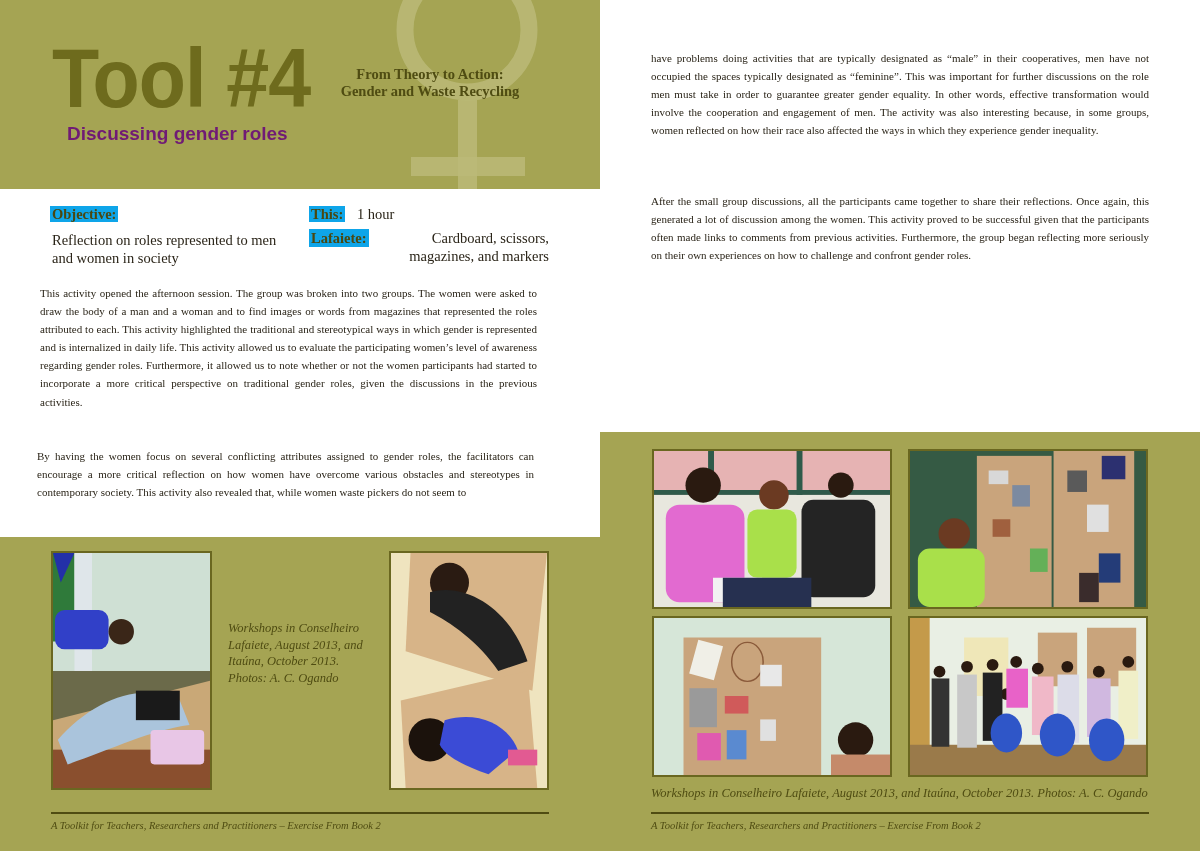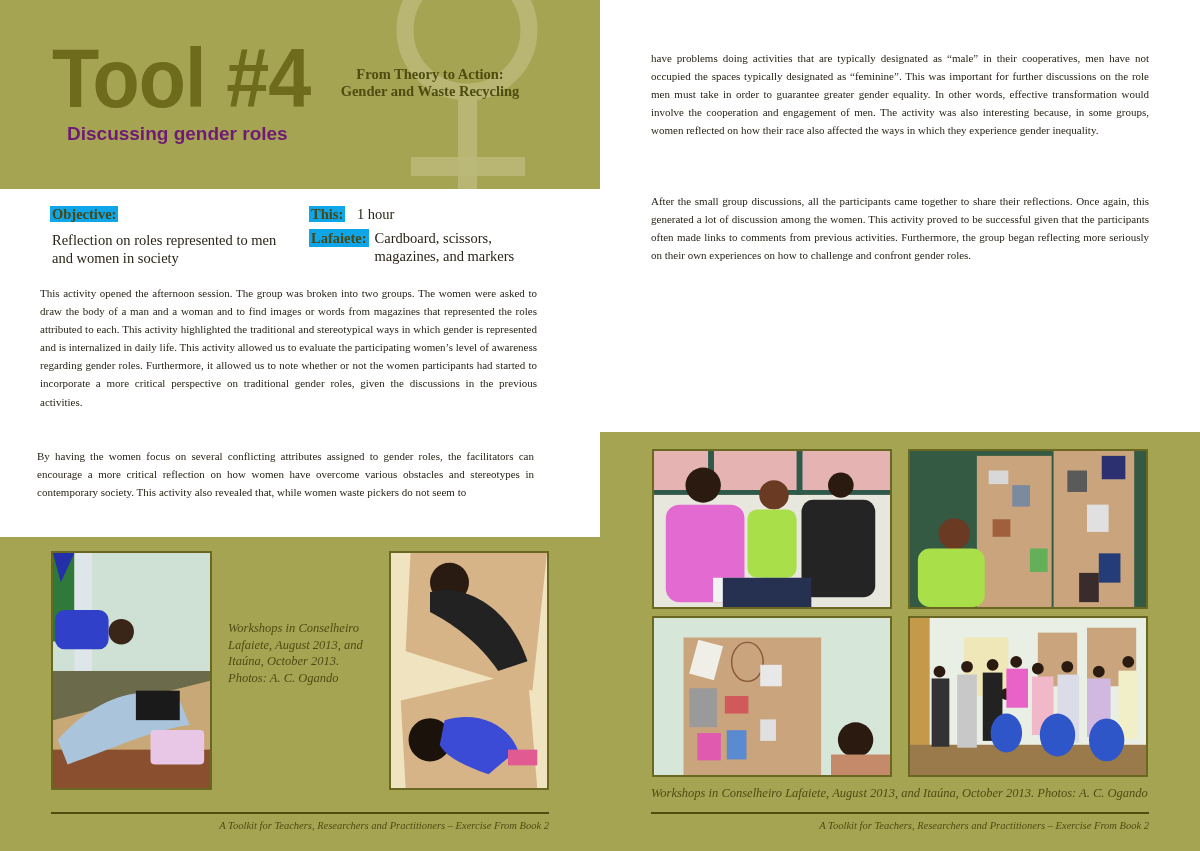--- a/index.html
+++ b/index.html
@@ -15,41 +15,41 @@
   .subtitle-block { position: absolute; left: 332px; top: 66px; width: 196px; text-align: center; font-family: "Liberation Serif", serif; font-weight: bold; font-size: 14.5px; line-height: 17px; color: #4f4c12; }
   .section-title { position: absolute; left: 67px; top: 123px; font-family: "Liberation Sans", sans-serif; font-weight: bold; font-size: 19px; color: #701a75; }
 
   
   .meta { position: absolute; font-family: "Liberation Serif", serif; font-size: 14.5px; line-height: 18px; color: #2a2418; }
   .label { font-weight: bold; color: #4a4710; background: #0ea5e9; padding: 0 2px; }
   .obj-label { left: 50px; top: 205px; }
   .obj-text { left: 52px; top: 231px; width: 240px; }
   .time { left: 309px; top: 205px; }
   .materials { left: 309px; top: 229px; width: 240px; display: flex; }
-  .materials .val { margin-left: 6px; }
+  .materials .val { margin-left: 6px; text-align: right; }
 
   
   .para { position: absolute; font-family: "Liberation Serif", serif; font-size: 11px; line-height: 18.1px; text-align: justify; color: #2a2418; }
   .p1 { left: 40px; top: 284px; width: 497px; }
   .p2 { left: 37px; top: 447px; width: 497px; }
   .p3 { left: 651px; top: 49px; width: 498px; }
   .p4 { left: 651px; top: 192px; width: 498px; }
 
   
   .left-band { position: absolute; left: 0; top: 537px; width: 600px; height: 314px; }
   .right-band { position: absolute; left: 600px; top: 432px; width: 600px; height: 419px; }
 
   .photo { position: absolute; border: 2px solid #6a6720; overflow: hidden; }
   .photo svg { width: 100%; height: 100%; display: block; }
 
   .caption-side { position: absolute; left: 228px; top: 620px; width: 150px; font-family: "Liberation Serif", serif; font-style: italic; font-size: 12.5px; line-height: 16.5px; color: #4f4c12; }
   .caption-right { position: absolute; left: 651px; top: 786px; width: 498px; font-family: "Liberation Serif", serif; font-style: italic; font-size: 12.5px; color: #4f4c12; white-space: nowrap; }
 
   .rule { position: absolute; height: 1.5px; background: #4f4c12; }
-  .footer { position: absolute; font-family: "Liberation Serif", serif; font-style: italic; font-size: 10.5px; color: #4f4c12; text-align: right; }
+  .footer { position: absolute; font-family: "Liberation Serif", serif; font-style: italic; font-size: 10.5px; color: #4f4c12; text-align: left; }
 </style>
 </head>
 <body>
 
 <div class="header olive">
   <svg class="venus" viewBox="0 0 600 189">
     <circle cx="467" cy="30" r="62" fill="none" stroke="#bbba78" stroke-width="17" opacity="0.85"></circle>
     <rect x="458" y="100" width="19" height="89" fill="#bbba78" opacity="0.85"></rect>
     <rect x="411" y="157" width="114" height="19" fill="#bbba78" opacity="0.85"></rect>
   </svg>

